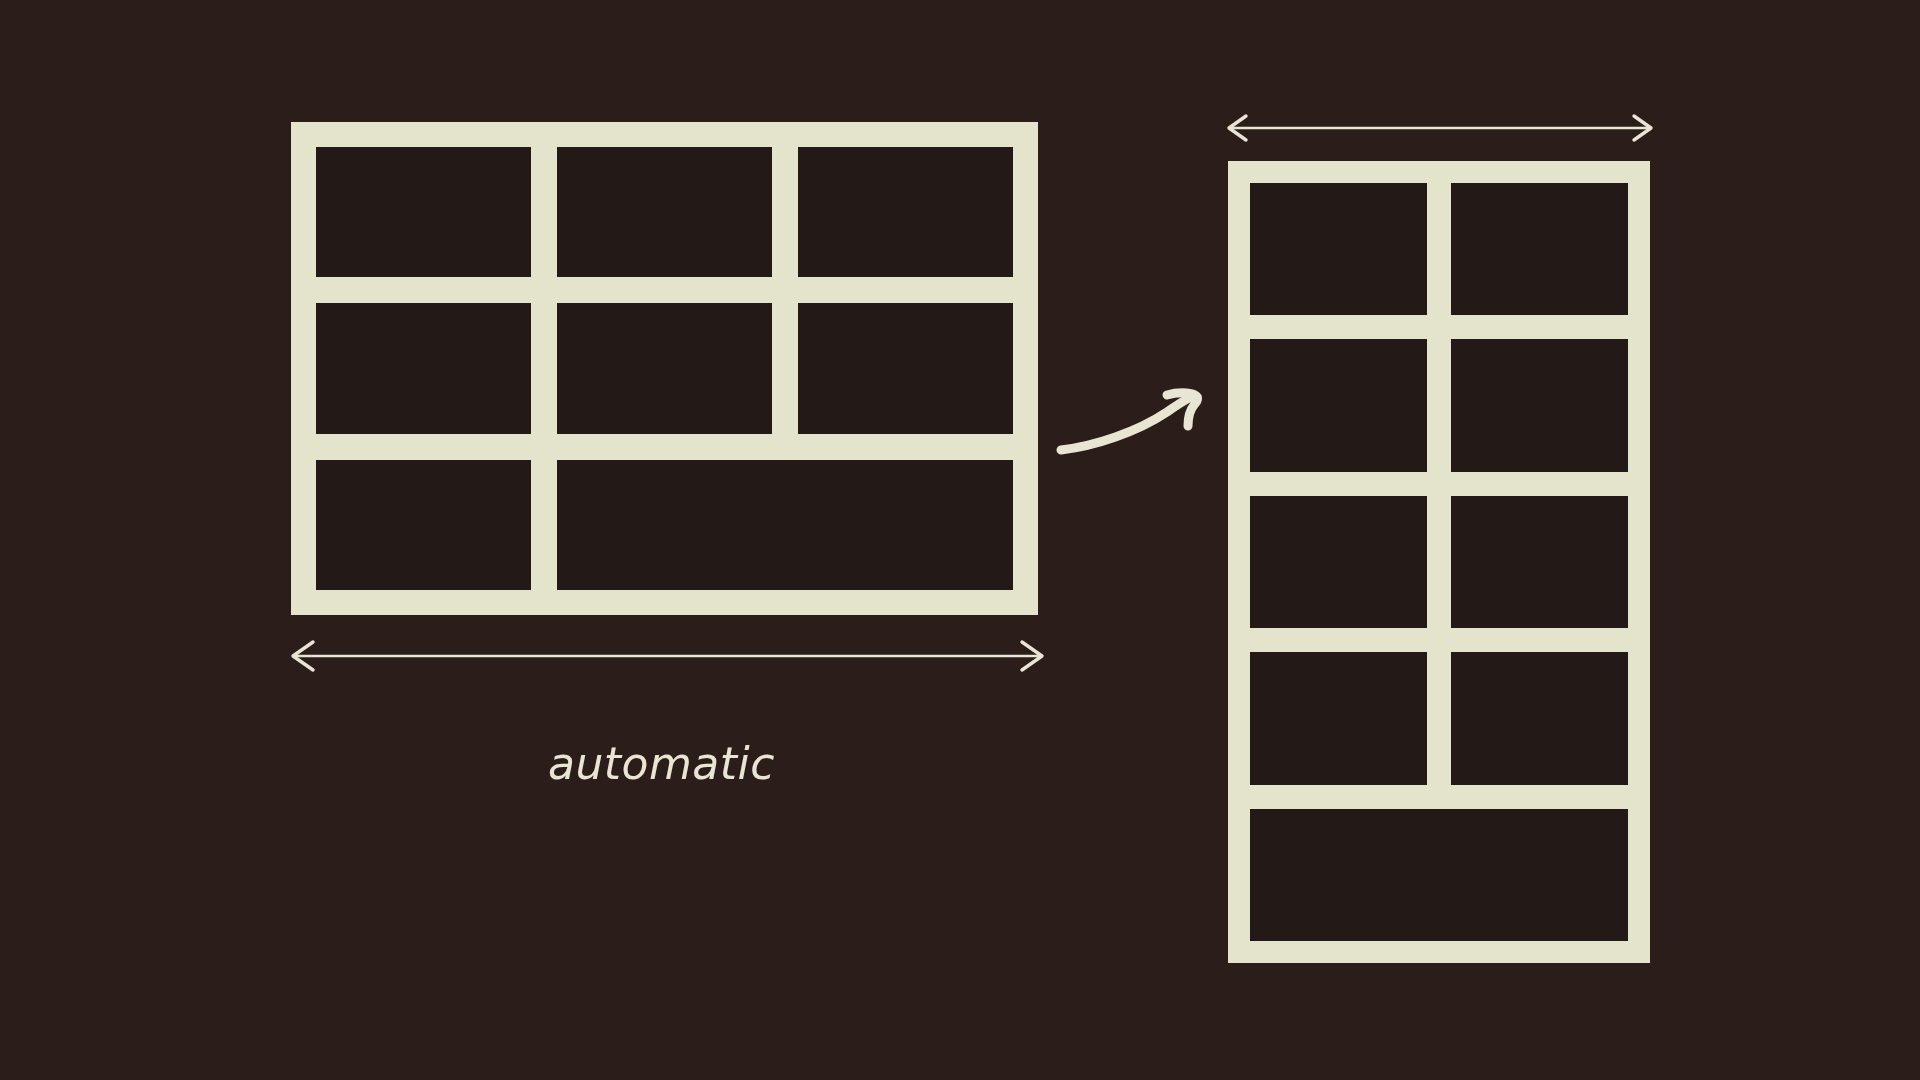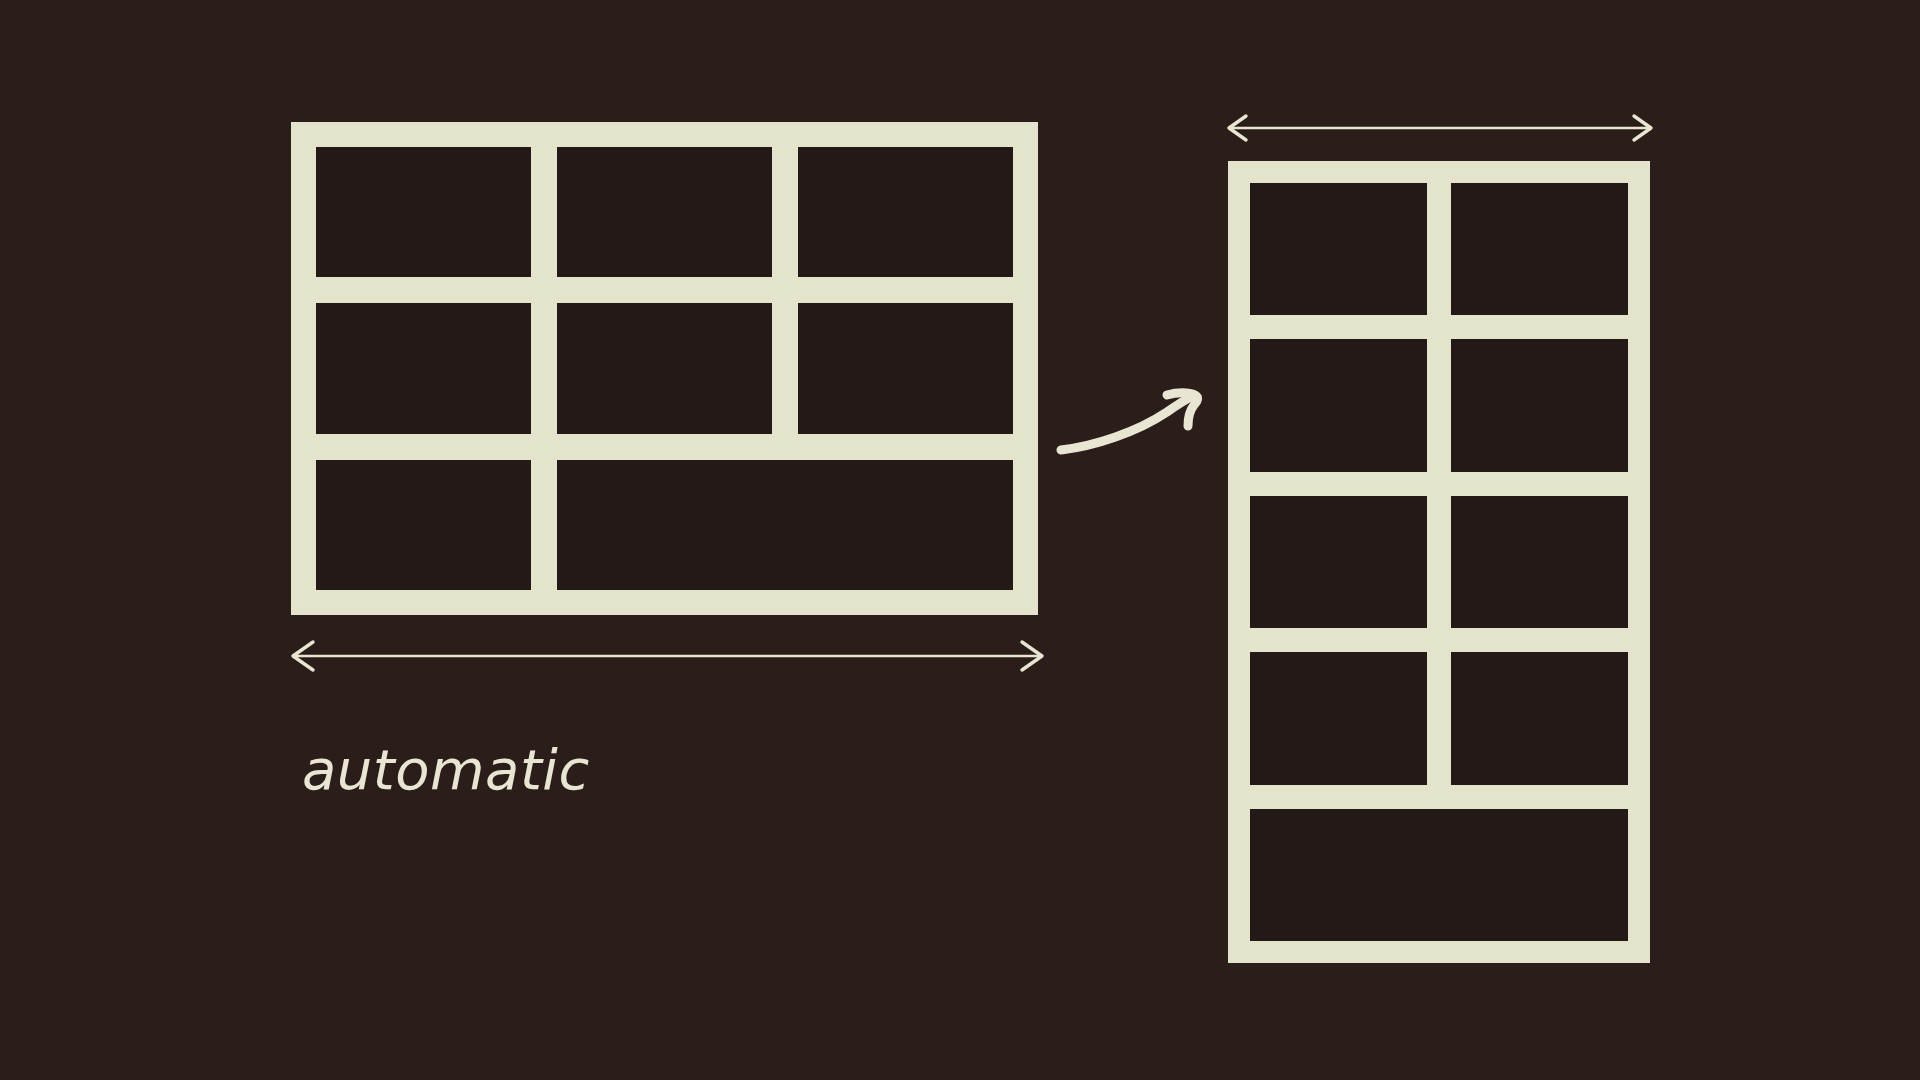--- a/index.html
+++ b/index.html
@@ -87,27 +87,27 @@
   #hand-arrow path {
     fill: none;
     stroke: #E8E6D2;
     stroke-linecap: round;
     stroke-linejoin: round;
   }
 
   
   #caption {
     position: absolute;
-    left: 302px;
+    left: 288px;
     top: 742px;
     width: 747px;
-    text-align: left;
+    text-align: center;
     color: #E8E6D2;
     font-family: "DejaVu Sans", sans-serif;
-    font-size: 56px;
+    font-size: 44px;
     font-style: italic;
     font-weight: 400;
     letter-spacing: 0.5px;
     line-height: 1;
     white-space: nowrap;
   }
 </style>
 </head>
 <body>
 

